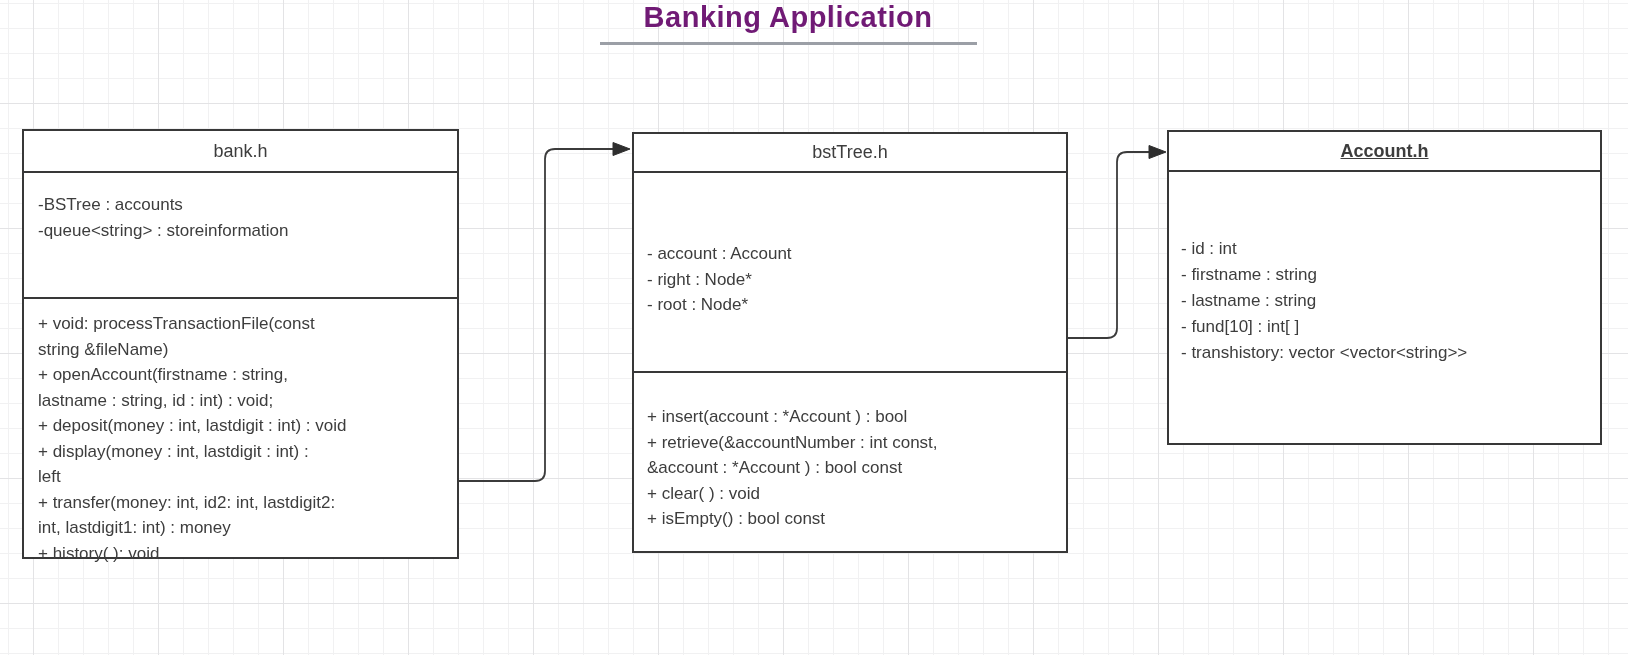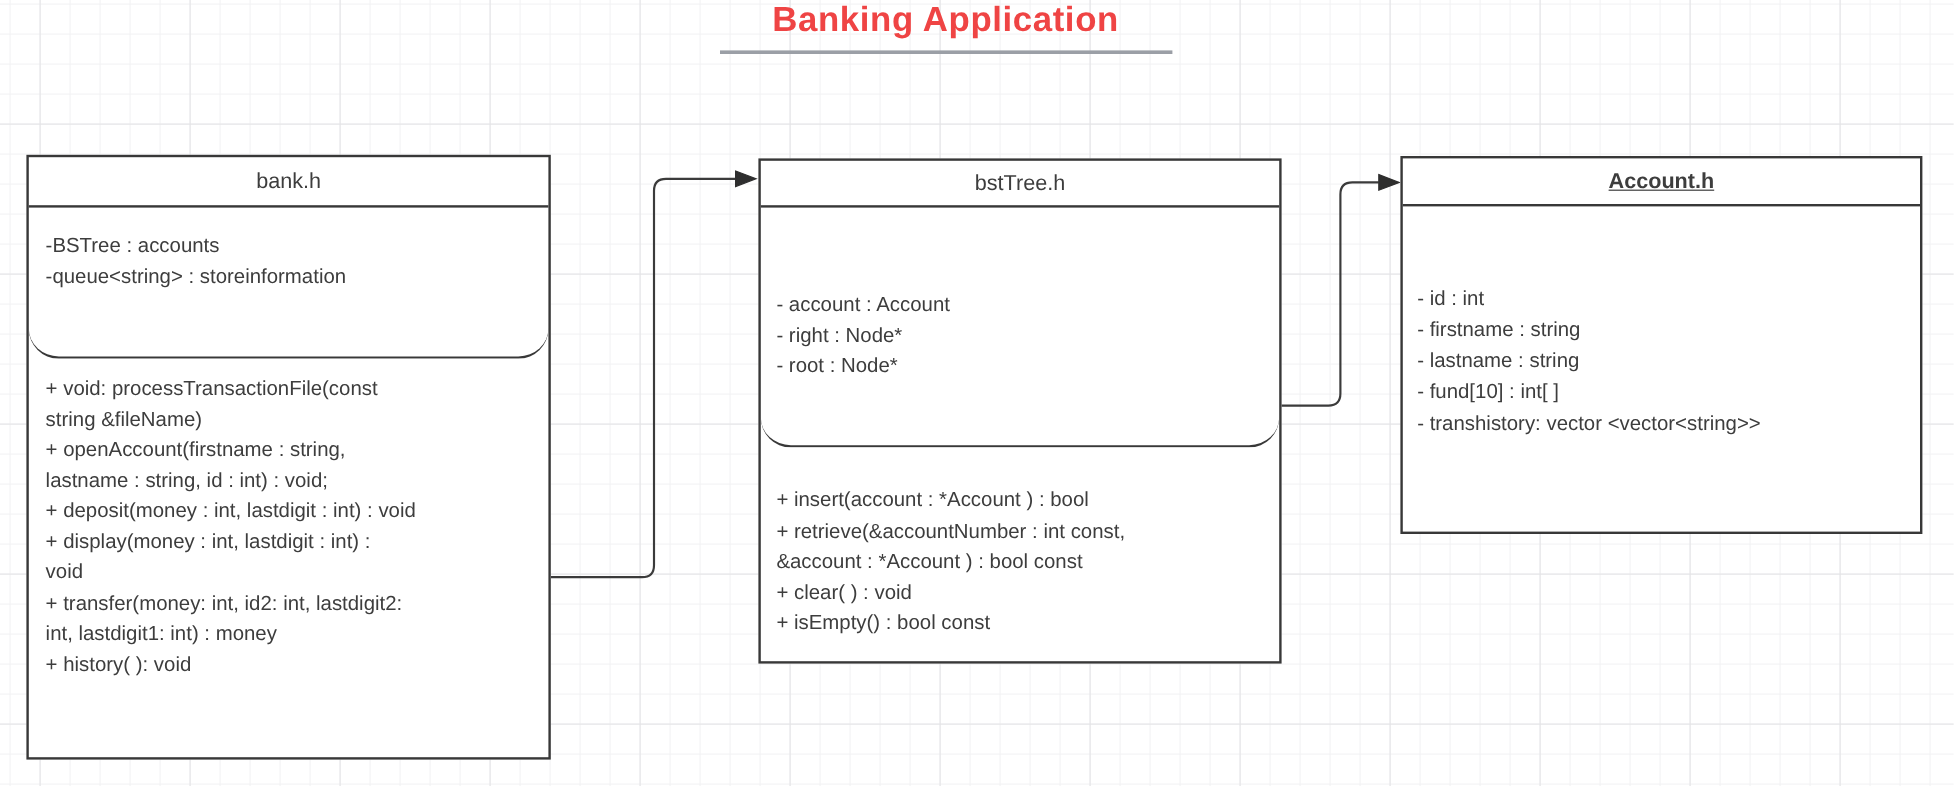--- a/index.html
+++ b/index.html
@@ -16,21 +16,21 @@
     background-size: 125px 125px, 125px 125px, 25px 25px, 25px 25px;
     background-position: 33px 103px, 33px 103px, 8px 3px, 8px 3px;
   }
   .diagram-title {
     position: absolute;
     top: 1px; left: 0;
     width: 1576px;
     text-align: center;
     font-size: 29px;
     font-weight: bold;
-    color: #ef4444;
+    color: #701a75;
     letter-spacing: 0.5px;
   }
   .title-underline {
     position: absolute;
     top: 42px; left: 600px;
     width: 377px; height: 3px;
     background: #9b9fa6;
   }
   .uml-box {
     position: absolute;
@@ -40,29 +40,29 @@
     font-size: 17px;
   }
   .uml-header {
     display: flex;
     align-items: center;
     justify-content: center;
     border-bottom: 2.5px solid #383838;
     font-size: 18px;
     white-space: nowrap;
   }
-  .uml-section { overflow: hidden; border-radius: 25px; }
+  .uml-section { overflow: hidden; }
   .uml-section .line {
     line-height: 25.5px;
     white-space: nowrap;
   }
   .divider-bottom { border-bottom: 2.5px solid #383838; }
 
   
-  #box-bank   { left: 22px;   top: 129px; width: 437px; height: 504px; }
+  #box-bank   { left: 22px;   top: 129px; width: 437px; height: 430px; }
   #box-bank .uml-header { height: 42px; }
   #box-bank .attrs   { height: 126px; padding: 19px 14px 0 14px; }
   #box-bank .methods { padding: 12px 14px 0 14px; }
 
   
   #box-bsttree { left: 632px; top: 132px; width: 436px; height: 421px; }
   #box-bsttree .uml-header { height: 39px; }
   #box-bsttree .attrs   { height: 152px; padding: 20px 13px 0 13px; margin-top: 48px; }
   #box-bsttree .methods { padding: 31px 13px 0 13px; }
 
@@ -108,21 +108,21 @@
       <div class="line">-BSTree : accounts</div>
       <div class="line">-queue&lt;string&gt; : storeinformation</div>
     </div>
   <div class="uml-section methods">
       <div class="line">+ void: processTransactionFile(const</div>
       <div class="line">string &amp;fileName)</div>
       <div class="line">+ openAccount(firstname : string,</div>
       <div class="line">lastname : string, id : int) : void;</div>
       <div class="line">+ deposit(money : int, lastdigit : int) : void</div>
       <div class="line">+ display(money : int, lastdigit : int) :</div>
-      <div class="line">void</div>
+      <div class="line">left</div>
       <div class="line">+ transfer(money: int, id2: int, lastdigit2:</div>
       <div class="line">int, lastdigit1: int) : money</div>
       <div class="line">+ history( ): void</div>
     </div>
 </div>
 
 <div class="uml-box" id="box-bsttree">
   <div class="uml-header">bstTree.h</div>
   <div class="uml-section attrs divider-bottom">
       <div class="line">- account : Account</div>

